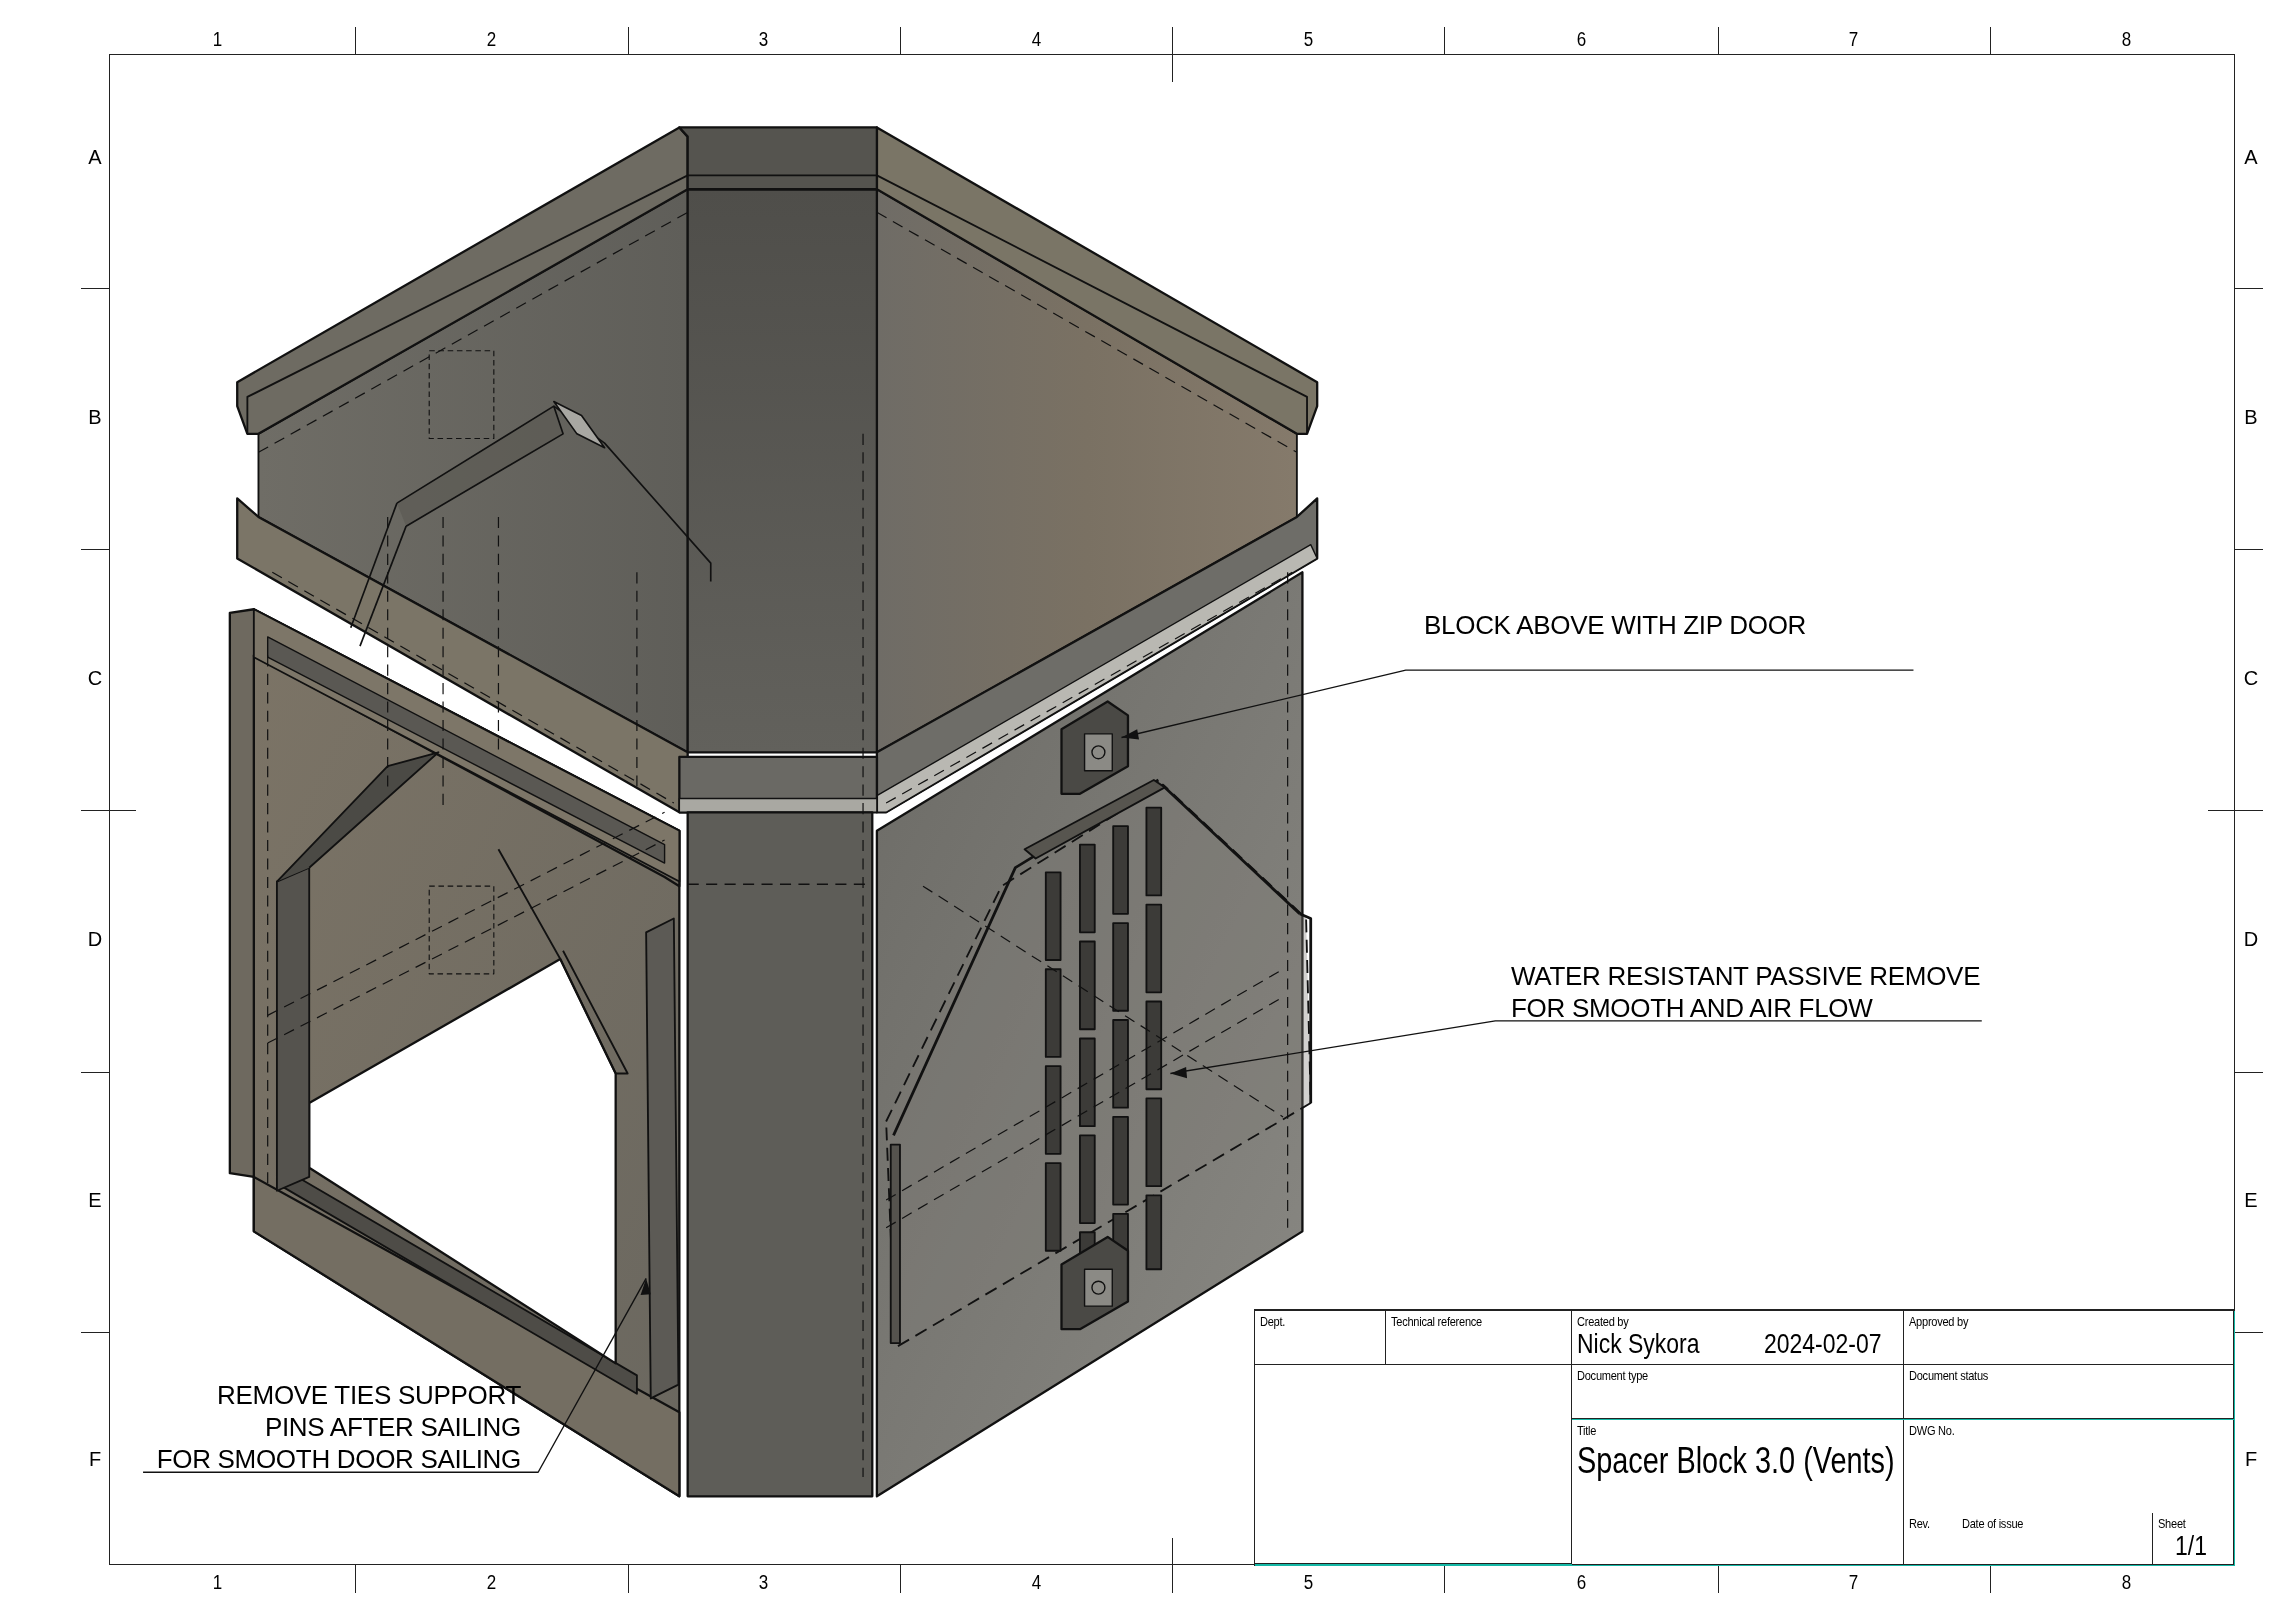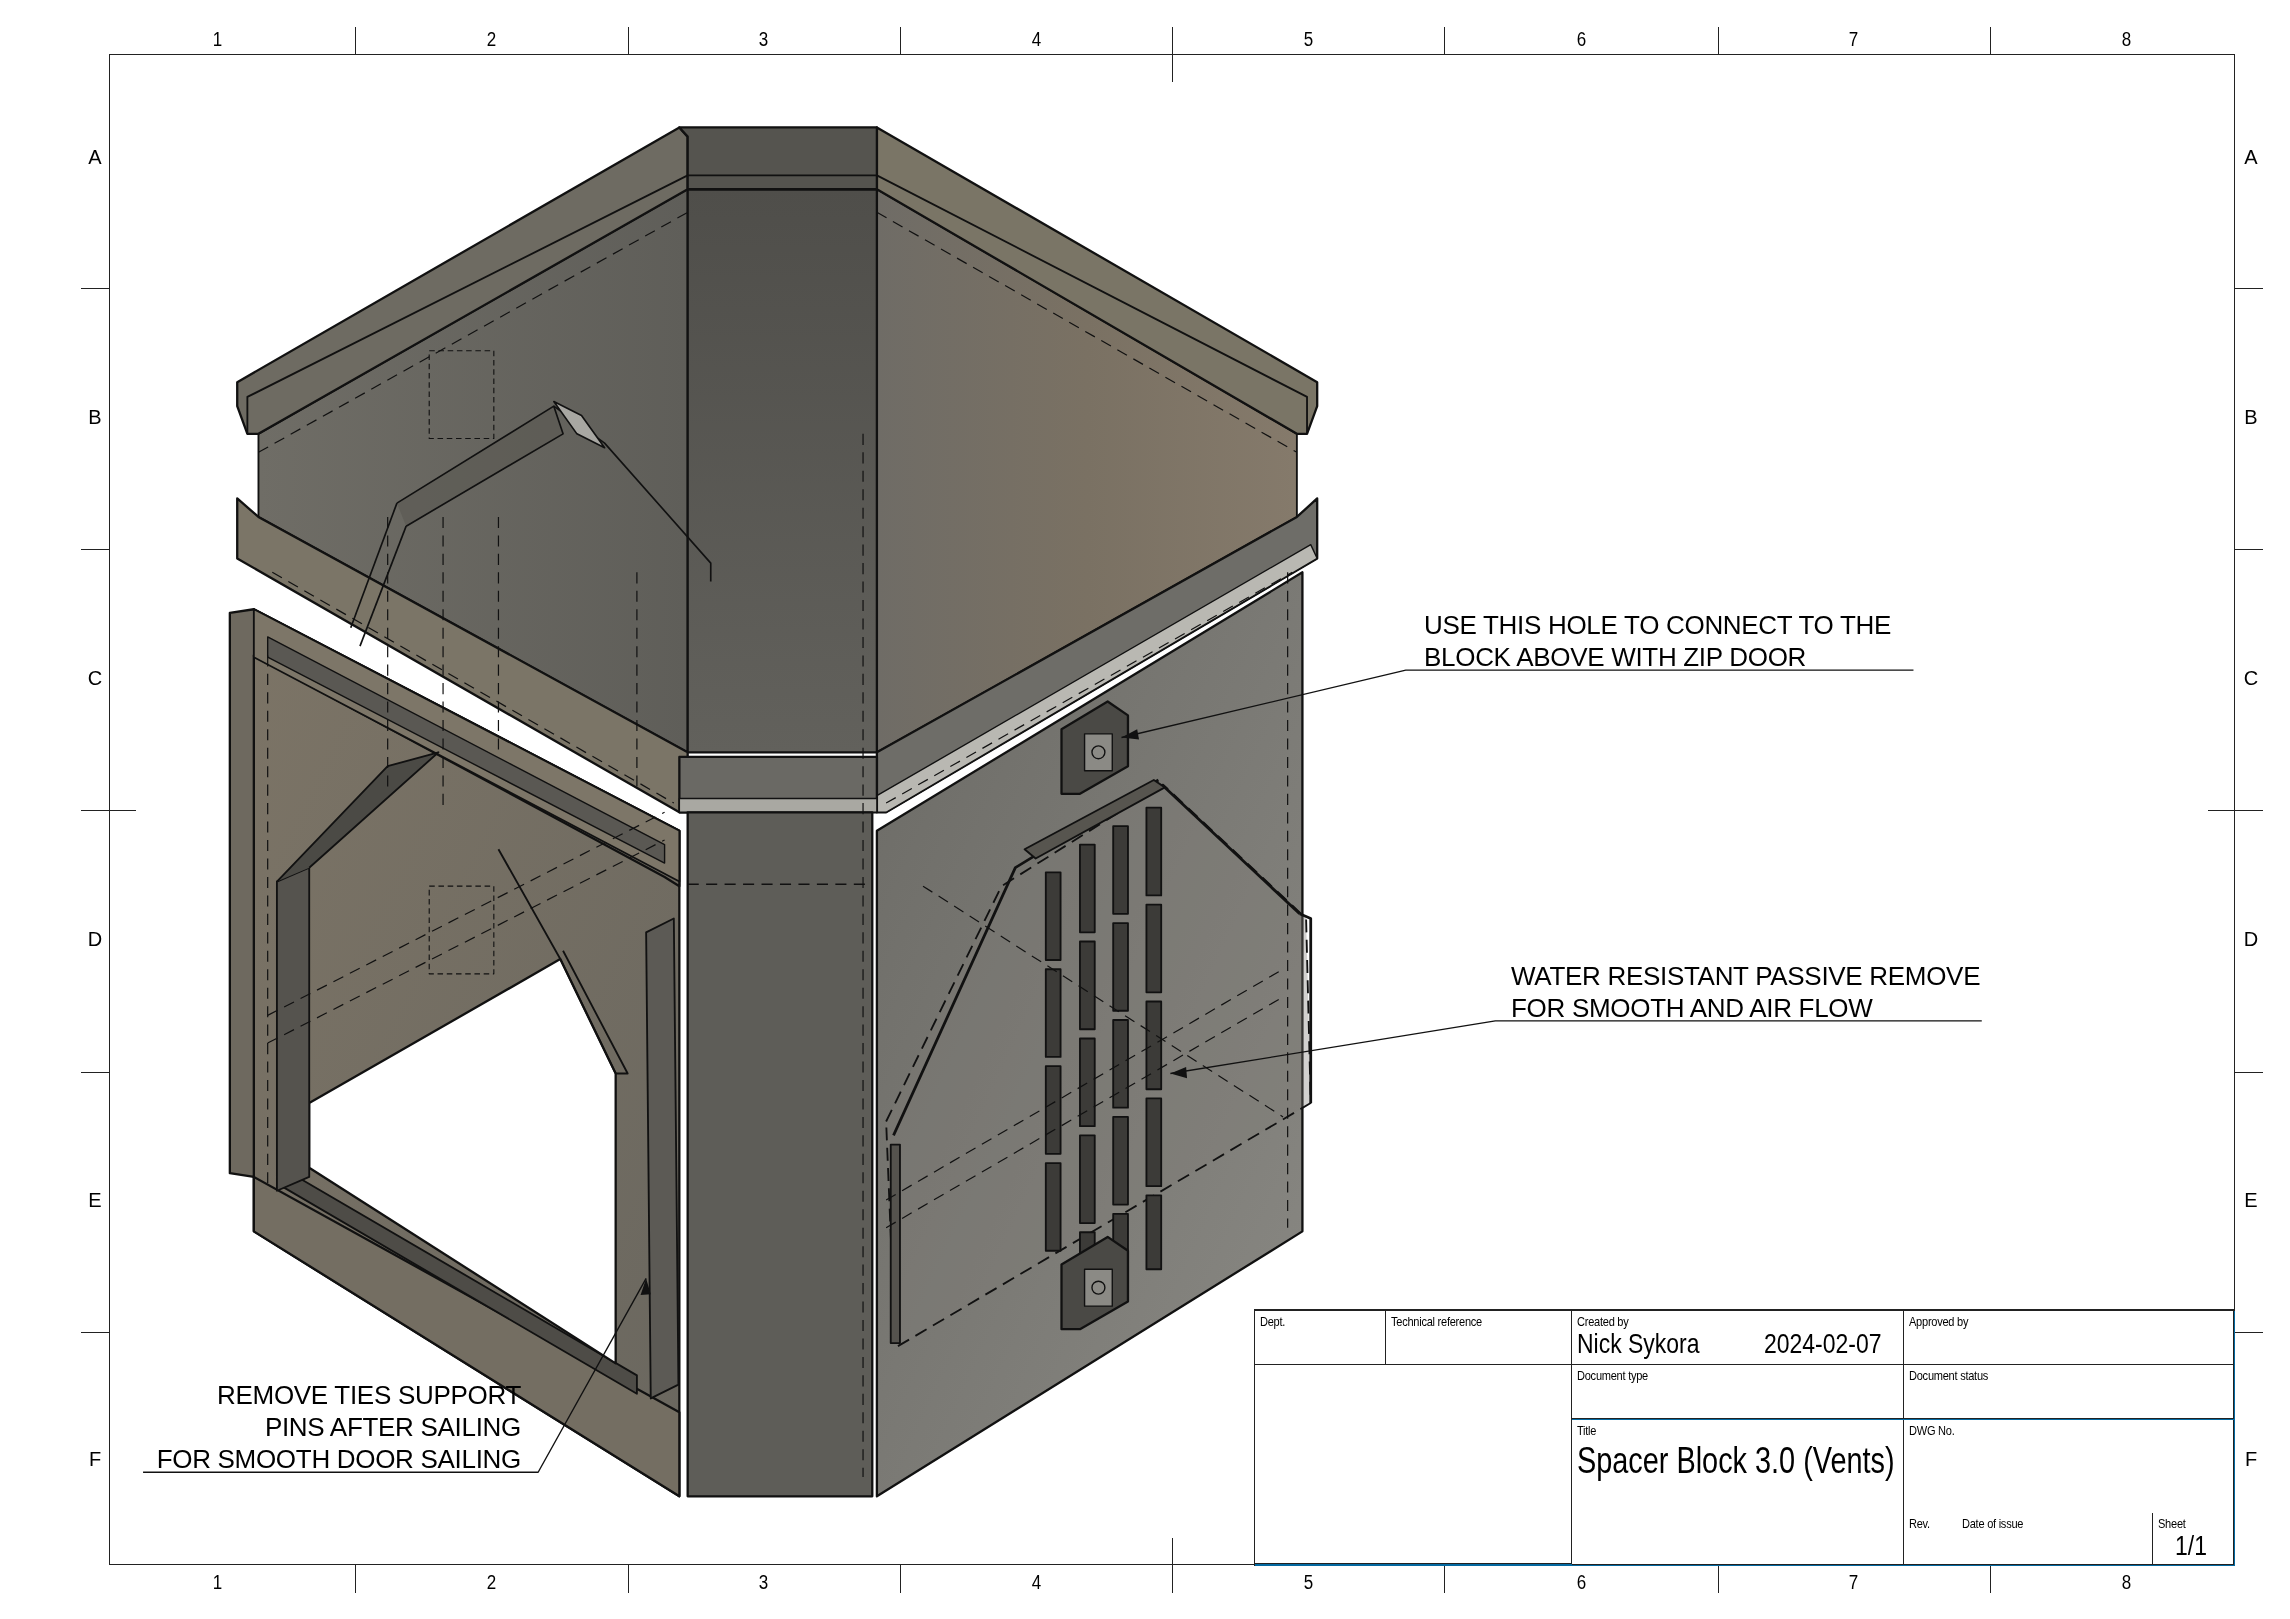--- a/index.html
+++ b/index.html
@@ -14,21 +14,21 @@
   .zone-let { position: absolute; font-size: 20px; width: 28px; text-align: center; }
   .tick-v { position: absolute; width: 1.4px; background: #222; }
   .tick-h { position: absolute; height: 1.4px; background: #222; }
   #drawing { position: absolute; left: 0; top: 0; }
   .note { position: absolute; font-size: 26px; line-height: 32px; white-space: nowrap;
     letter-spacing: -0.3px; transform-origin: left top; }
   .note.right { text-align: right; transform-origin: right top; }
   .note span { display: block; }
   
   .tb { position: absolute; left: 1254px; top: 1309px; width: 981px; height: 257px;
-    background: #0369a1; border-top: 2.8px solid #222; border-left: 1.8px solid #222; box-sizing: border-box; }
+    background: #14b8a6; border-top: 2.8px solid #222; border-left: 1.8px solid #222; box-sizing: border-box; }
   .cell { position: absolute; box-sizing: border-box; border-right: 1.8px solid #222;
     border-bottom: 1.8px solid #222; background: #fff; }
   .cell .lbl { position: absolute; left: 4.6px; top: 2.8px; font-size: 13px; letter-spacing: -0.3px;
     transform: scaleX(0.85); transform-origin: left top; white-space: nowrap; }
   .cell .val { position: absolute; font-size: 28px; white-space: nowrap;
     transform: scaleX(0.82); transform-origin: left top; }
   .cell .val.big { font-size: 37px; transform: scaleX(0.78); }
 </style>
 </head>
 <body>
@@ -244,21 +244,20 @@
       </g>
       <g fill="#111" stroke="none">
         <polygon points="1215,799 1232,790 1234,801"></polygon>
         <polygon points="1268,1163 1285,1156 1286,1168"></polygon>
         <polygon points="700,1385 694,1403 705,1402"></polygon>
       </g>
     </g>
   </svg>
 
   <div class="note" style="left:1424px;top:609px">
-    <span>USE THIS HOLE TO CONNECT TO THE</span>
     <span>BLOCK ABOVE WITH ZIP DOOR</span>
   </div>
   <div class="note" style="left:1511px;top:960px">
     <span>WATER RESISTANT PASSIVE REMOVE</span>
     <span>FOR SMOOTH AND AIR FLOW</span>
   </div>
   <div class="note right" style="left:129px;top:1379px;width:392px">
     <span>REMOVE TIES SUPPORT</span>
     <span>PINS AFTER SAILING</span>
     <span>FOR SMOOTH DOOR SAILING</span>

